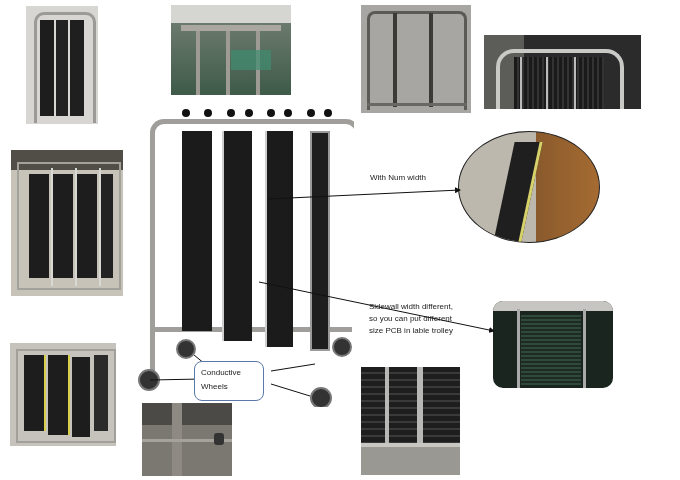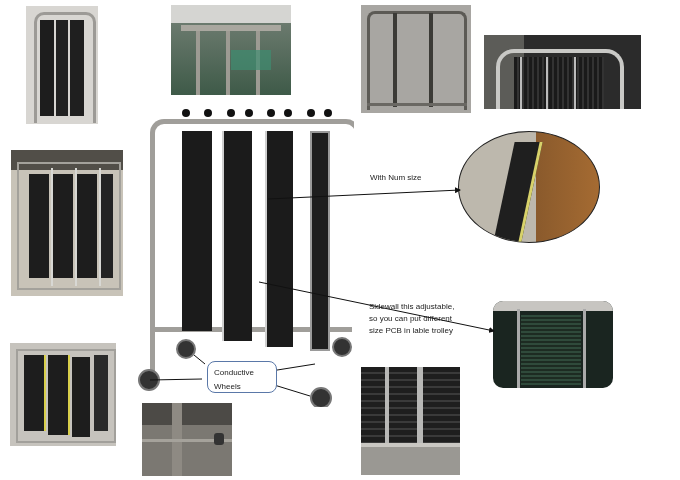--- a/index.html
+++ b/index.html
@@ -120,24 +120,24 @@
     </marker>
   </defs>
   <line x1="268" y1="199" x2="460" y2="190" stroke="#111" stroke-width="1" marker-end="url(#ah)"></line>
   <line x1="259" y1="282" x2="494" y2="331" stroke="#111" stroke-width="1" marker-end="url(#ah)"></line>
   <line x1="194" y1="355" x2="205" y2="364" stroke="#111" stroke-width="1"></line>
   <line x1="150" y1="380" x2="202" y2="379" stroke="#111" stroke-width="1"></line>
   <line x1="271" y1="371" x2="315" y2="364" stroke="#111" stroke-width="1"></line>
   <line x1="271" y1="384" x2="310" y2="396" stroke="#111" stroke-width="1"></line>
 </svg>
 
-<div class="annot" style="left:370px;top:172px;">With Num size</div>
+<div class="annot" style="left:370px;top:172px;">With Num width</div>
 
 <div class="annot" style="left:369px;top:301px;width:94px;text-align:justify;">
-  <div>Sidewall this adjustable,</div>
+  <div>Sidewall width different,</div>
   <div>so you can put different</div>
   <div style="text-align:left;">size PCB in lable trolley</div>
 </div>
 
-<div class="callout" style="left:207px;top:361px;width:70px;height:32px;">
+<div class="callout" style="left:194px;top:361px;width:70px;height:40px;">
   <div>Conductive</div>
   <div>Wheels</div>
 </div>
 
 </body></html>

